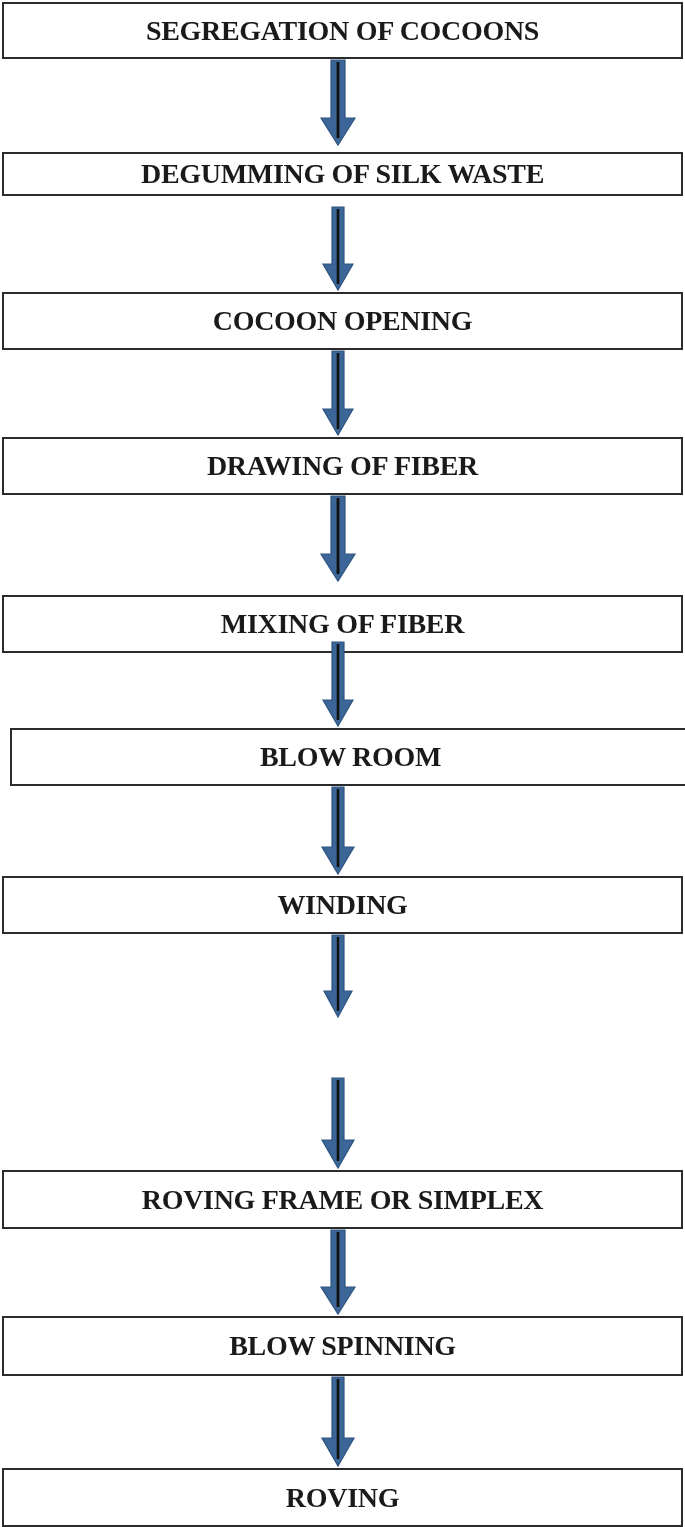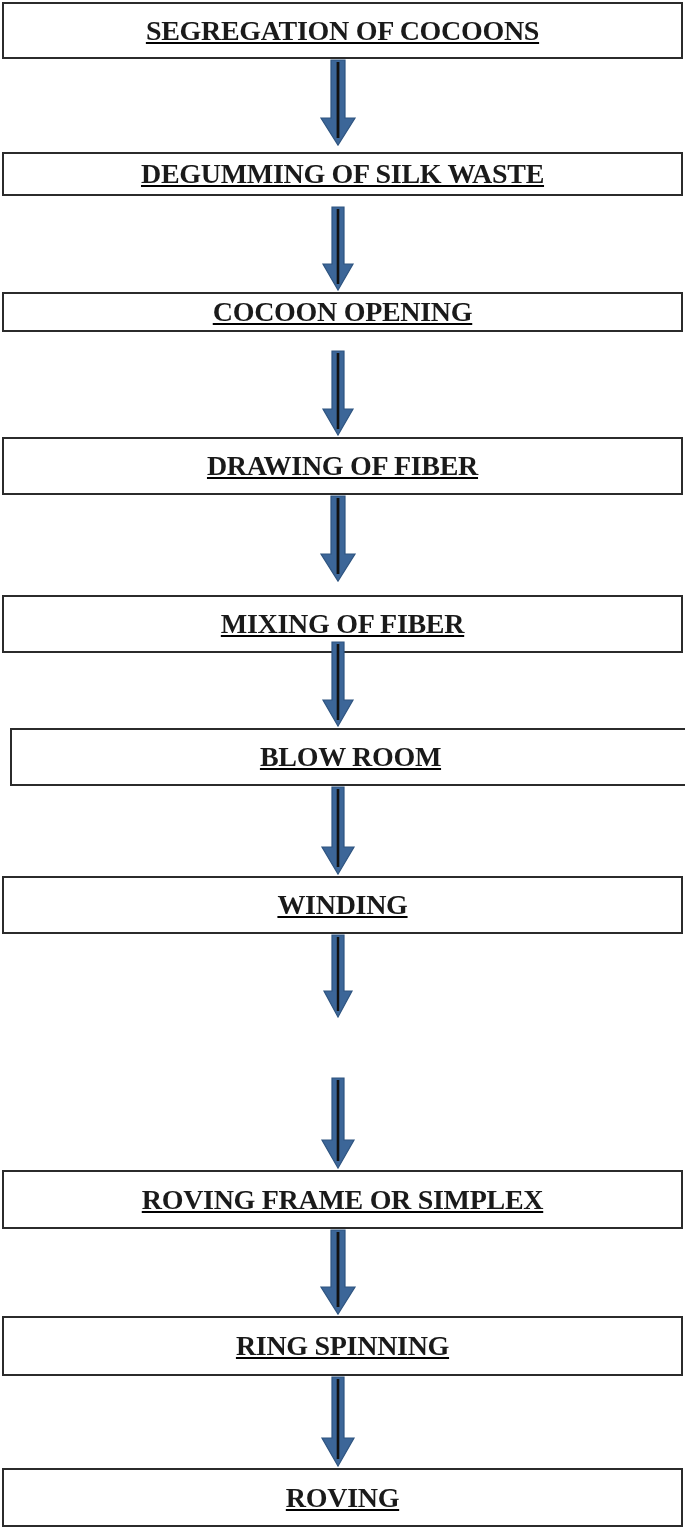--- a/index.html
+++ b/index.html
@@ -24,21 +24,20 @@
   .node {
     position: absolute;
     left: 2px;
     width: 681px;
     box-sizing: border-box;
     border: 2px solid #2b2b2b;
     background: #ffffff;
     display: flex;
     align-items: center;
     justify-content: center;
-    text-decoration: underline;
   }
 
   .node-label {
     font-family: "Liberation Serif", "DejaVu Serif", serif;
     font-weight: bold;
     font-size: 28px;
     line-height: 1;
     letter-spacing: -0.3px;
     color: #1a1a1a;
     white-space: nowrap;
@@ -75,21 +74,21 @@
   <div class="node" style="top:152px;height:44px;">
     <span class="node-label">DEGUMMING OF SILK WASTE</span>
   </div>
   <div class="connector" style="left:322px;top:207px;width:32px;height:84px;">
     <svg viewBox="0 0 32 84" preserveAspectRatio="none">
       <polygon points="10,0 22,0 22,57 31,57 16,83 1,57 10,57" fill="#3c6698" stroke="#2e5480" stroke-width="1.2"></polygon>
       <rect x="14.7" y="2" width="2.6" height="75" fill="#111111"></rect>
     </svg>
   </div>
 
-  <div class="node" style="top:292px;height:40px;">
+  <div class="node" style="top:292px;height:58px;">
     <span class="node-label">COCOON OPENING</span>
   </div>
   <div class="connector" style="left:322px;top:351px;width:32px;height:85px;">
     <svg viewBox="0 0 32 85" preserveAspectRatio="none">
       <polygon points="10,0 22,0 22,58 31,58 16,84 1,58 10,58" fill="#3c6698" stroke="#2e5480" stroke-width="1.2"></polygon>
       <rect x="14.7" y="2" width="2.6" height="76" fill="#111111"></rect>
     </svg>
   </div>
 
   <div class="node" style="top:437px;height:58px;">
@@ -143,21 +142,21 @@
     <span class="node-label">ROVING FRAME OR SIMPLEX</span>
   </div>
   <div class="connector" style="left:320px;top:1230px;width:36px;height:85px;">
     <svg viewBox="0 0 36 85" preserveAspectRatio="none">
       <polygon points="11,0 25,0 25,57 35,57 18,84 1,57 11,57" fill="#3c6698" stroke="#2e5480" stroke-width="1.2"></polygon>
       <rect x="16.6" y="2" width="2.8" height="75" fill="#111111"></rect>
     </svg>
   </div>
 
   <div class="node" style="top:1316px;height:60px;">
-    <span class="node-label">RING SPINNING</span>
+    <span class="node-label">BLOW SPINNING</span>
   </div>
   <div class="connector" style="left:321px;top:1377px;width:34px;height:90px;">
     <svg viewBox="0 0 34 90" preserveAspectRatio="none">
       <polygon points="11,0 23,0 23,61 33,61 17,89 1,61 11,61" fill="#3c6698" stroke="#2e5480" stroke-width="1.2"></polygon>
       <rect x="15.7" y="2" width="2.6" height="80" fill="#111111"></rect>
     </svg>
   </div>
 
   <div class="node" style="top:1468px;height:59px;">
     <span class="node-label">ROVING</span>

